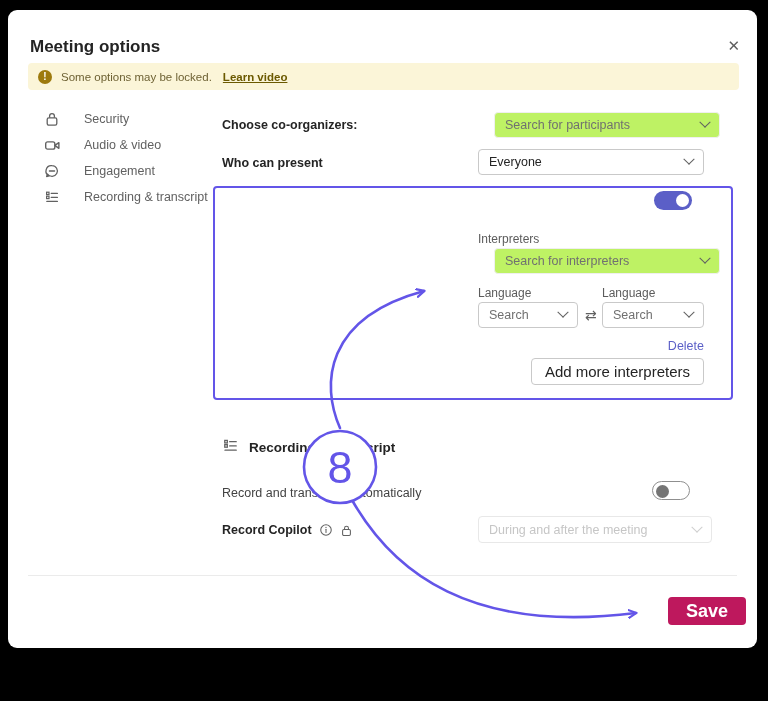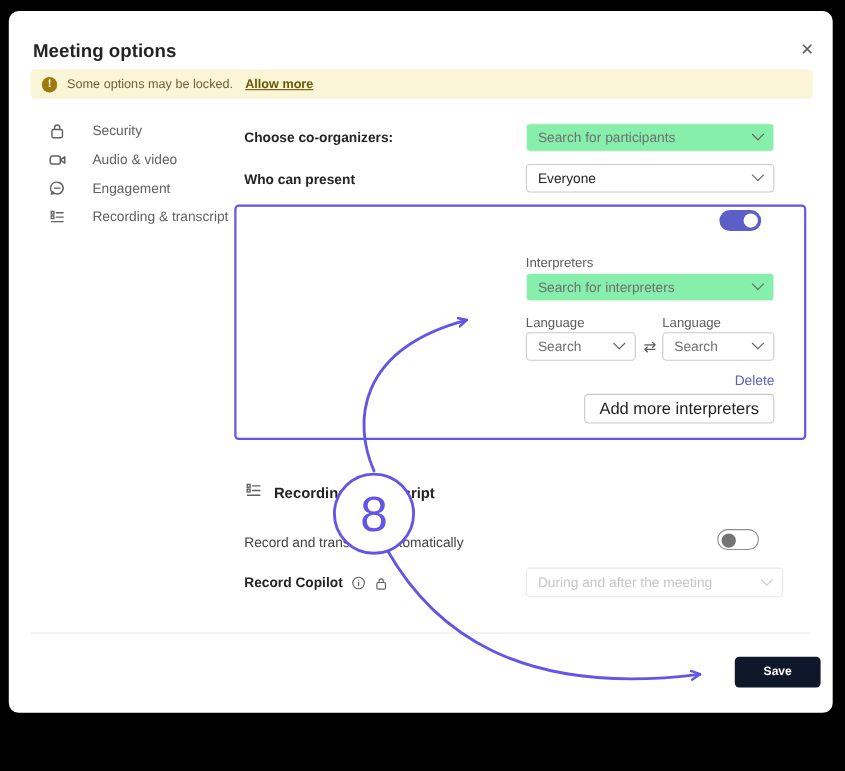--- a/index.html
+++ b/index.html
@@ -25,21 +25,21 @@
   .side-ic{margin-left:14px;width:20px;height:20px;display:flex;align-items:center;justify-content:center;flex:0 0 20px;}
   .side-label{margin-left:22px;font-size:12.5px;color:#616161;white-space:nowrap;}
   .side-item.sel .side-label{color:#242424;font-weight:600;}
   
   .lbl{position:absolute;font-size:12.5px;color:#242424;font-weight:600;display:flex;align-items:center;gap:7px;}
   .lbl.reg{font-weight:400;color:#424242;}
   .smalllbl{position:absolute;font-size:12px;color:#5c5c5c;}
   
   .dd{position:absolute;height:26px;box-sizing:border-box;border-radius:4px;display:flex;align-items:center;
       padding:0 10px;cursor:pointer;}
-  .dd.filled{background:#86efac;border:1px solid #efefef;}
+  .dd.filled{background:#bef264;border:1px solid #efefef;margin-left:16px;}
   .dd.outline{background:#fff;border:1px solid #c9c9c9;}
   .dd.disabled{background:#fff;border:1px solid #e8e8e8;cursor:default;}
   .dd-text{font-size:12.5px;color:#242424;flex:1;white-space:nowrap;overflow:hidden;}
   .dd-text.ph{color:#707070;}
   .dd-text.dis{color:#c6c6c6;}
   .chev{width:7px;height:7px;border-right:1.6px solid #616161;border-bottom:1.6px solid #616161;
         transform:rotate(45deg) translate(-2px,-2px);flex:0 0 7px;}
   .chev.dis{border-color:#cfcfcf;}
   
   .toggle{position:absolute;width:38px;height:19px;border-radius:10px;box-sizing:border-box;cursor:pointer;}
@@ -50,38 +50,38 @@
   
   .hl-box{position:absolute;left:205px;top:176px;width:516px;height:210px;border:2px solid #6355e8;
           border-radius:4px;pointer-events:none;}
   .swap{position:absolute;font-size:14px;color:#616161;}
   .link{position:absolute;font-size:12.5px;color:#5b5fc7;cursor:pointer;}
   .btn-outline{position:absolute;height:27px;background:#fff;border:1px solid #c9c9c9;border-radius:4px;
                font-size:15px;color:#242424;display:flex;align-items:center;padding:0 13px;cursor:pointer;}
   .sec-head{position:absolute;display:flex;align-items:center;gap:10px;}
   .sec-head .t{font-size:13.5px;font-weight:700;color:#242424;}
   .divider{position:absolute;left:20px;right:20px;top:565px;height:1px;background:#ebebeb;}
-  .btn-save{position:absolute;right:11px;top:587px;width:78px;height:28px;background:#0f172a;border:none;
-            border-radius:4px;color:#fff;font-size:11px;font-weight:600;font-family:"Liberation Sans",sans-serif;cursor:pointer;}
+  .btn-save{position:absolute;right:11px;top:587px;width:78px;height:28px;background:#be185d;border:none;
+            border-radius:4px;color:#fff;font-size:18px;font-weight:600;font-family:"Liberation Sans",sans-serif;cursor:pointer;}
   .overlay{position:absolute;left:0;top:0;width:768px;height:701px;pointer-events:none;}
   .inline-ic{display:inline-flex;align-items:center;}
 </style>
 </head>
 <body>
 
 <div class="stage">
   <div class="card">
 
     <div class="dlg-title">Meeting options</div>
     <div class="close-x">✕</div>
 
     <div class="banner">
       <span class="warn-ic">!</span>
       <span class="banner-text">Some options may be locked.</span>
-      <span class="banner-link">Allow more</span>
+      <span class="banner-link">Learn video</span>
     </div>
 
     <nav class="sidebar">
       <div class="side-item">
         <span class="side-ind"></span>
         <span class="side-ic">
           <svg width="16" height="16" viewBox="0 0 16 16" fill="none" stroke="#616161" stroke-width="1.3">
             <rect x="3.2" y="6.8" width="9.6" height="7.4" rx="1.6"></rect>
             <path d="M5.6 6.8V5.1a2.4 2.4 0 0 1 4.8 0v1.7"></path>
           </svg>

